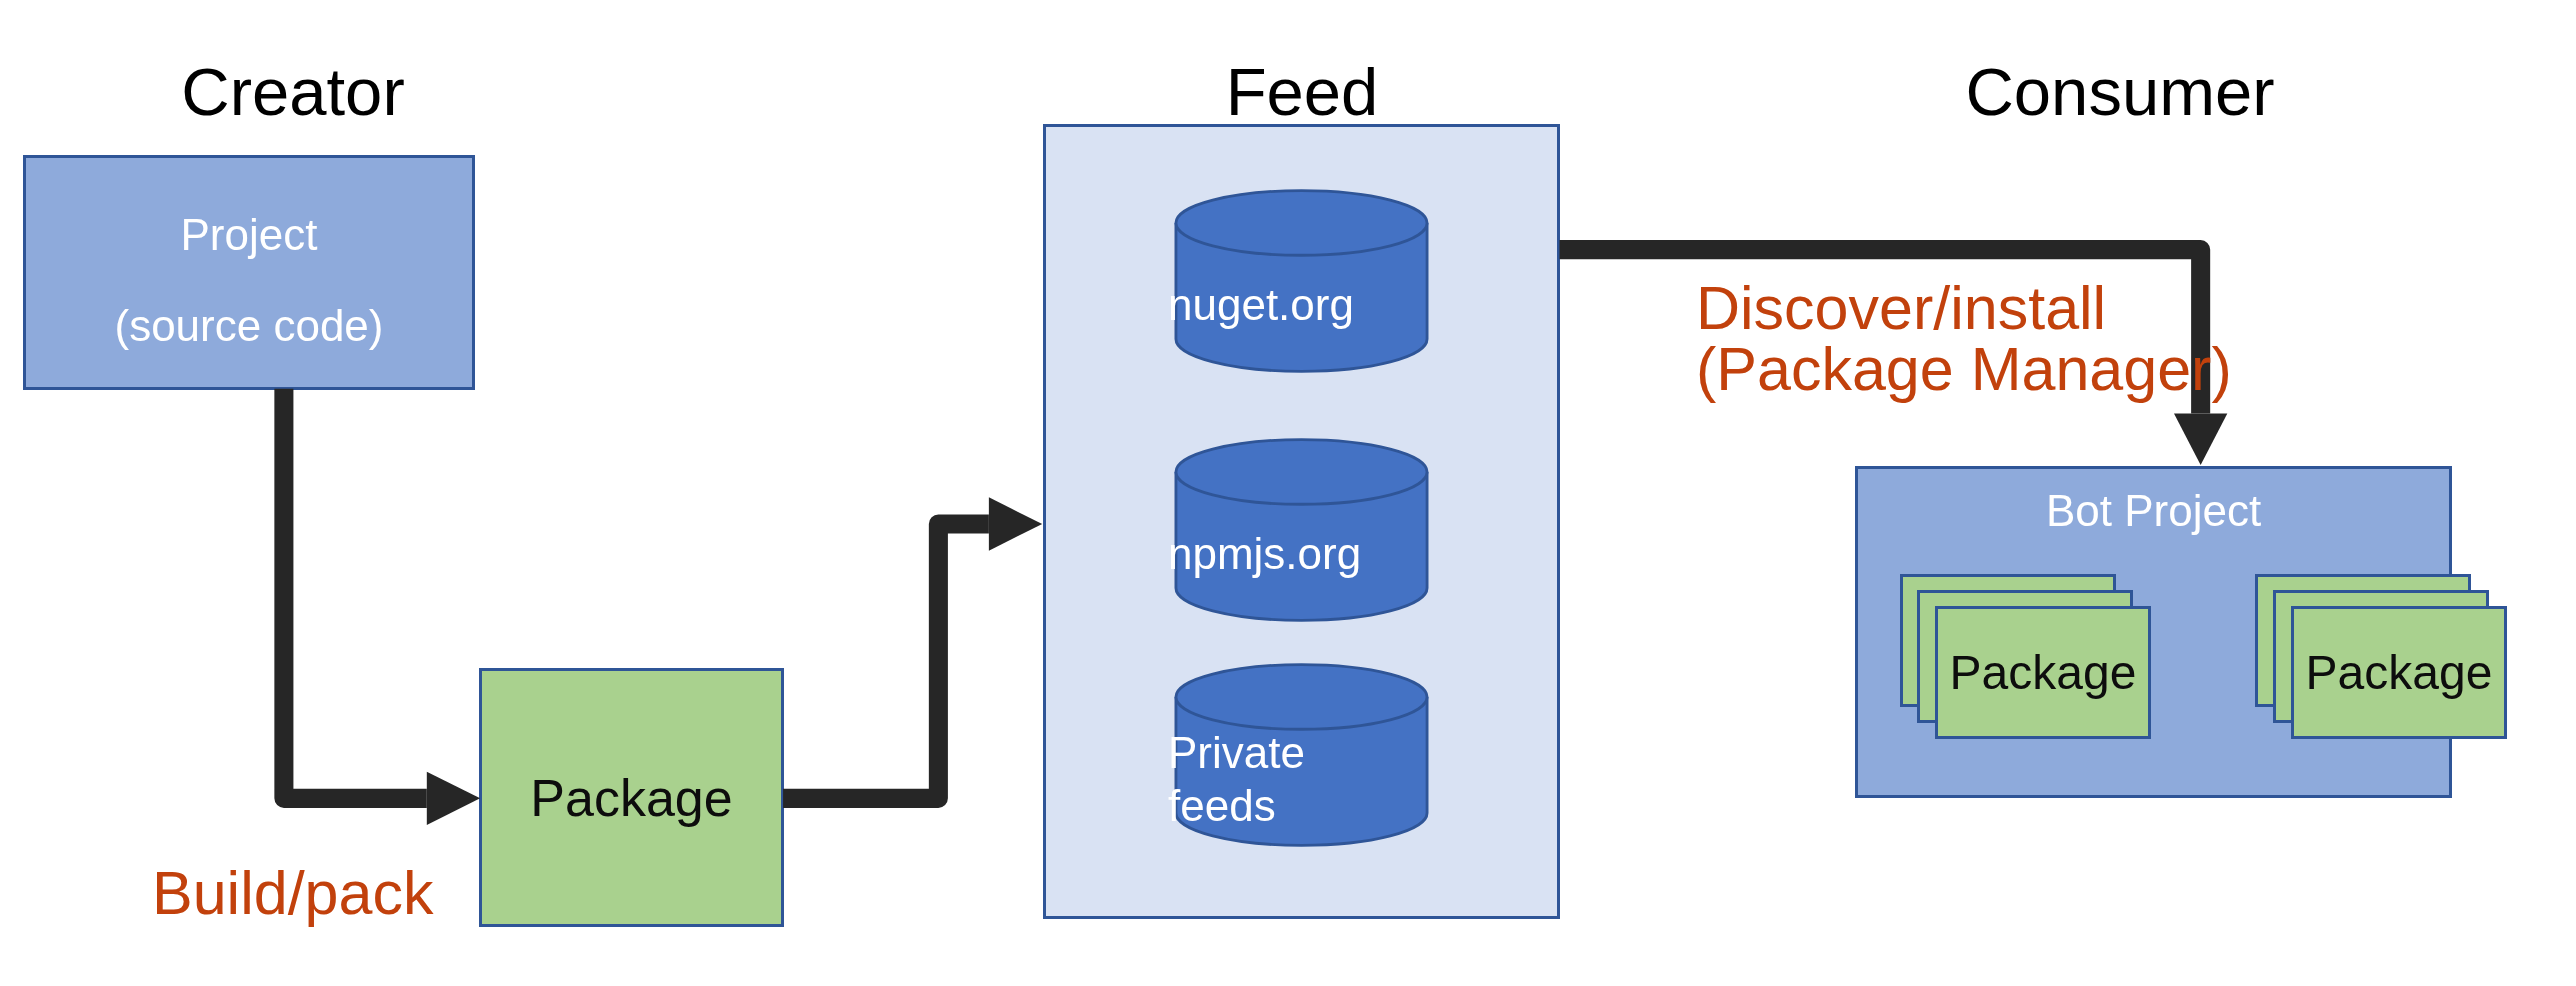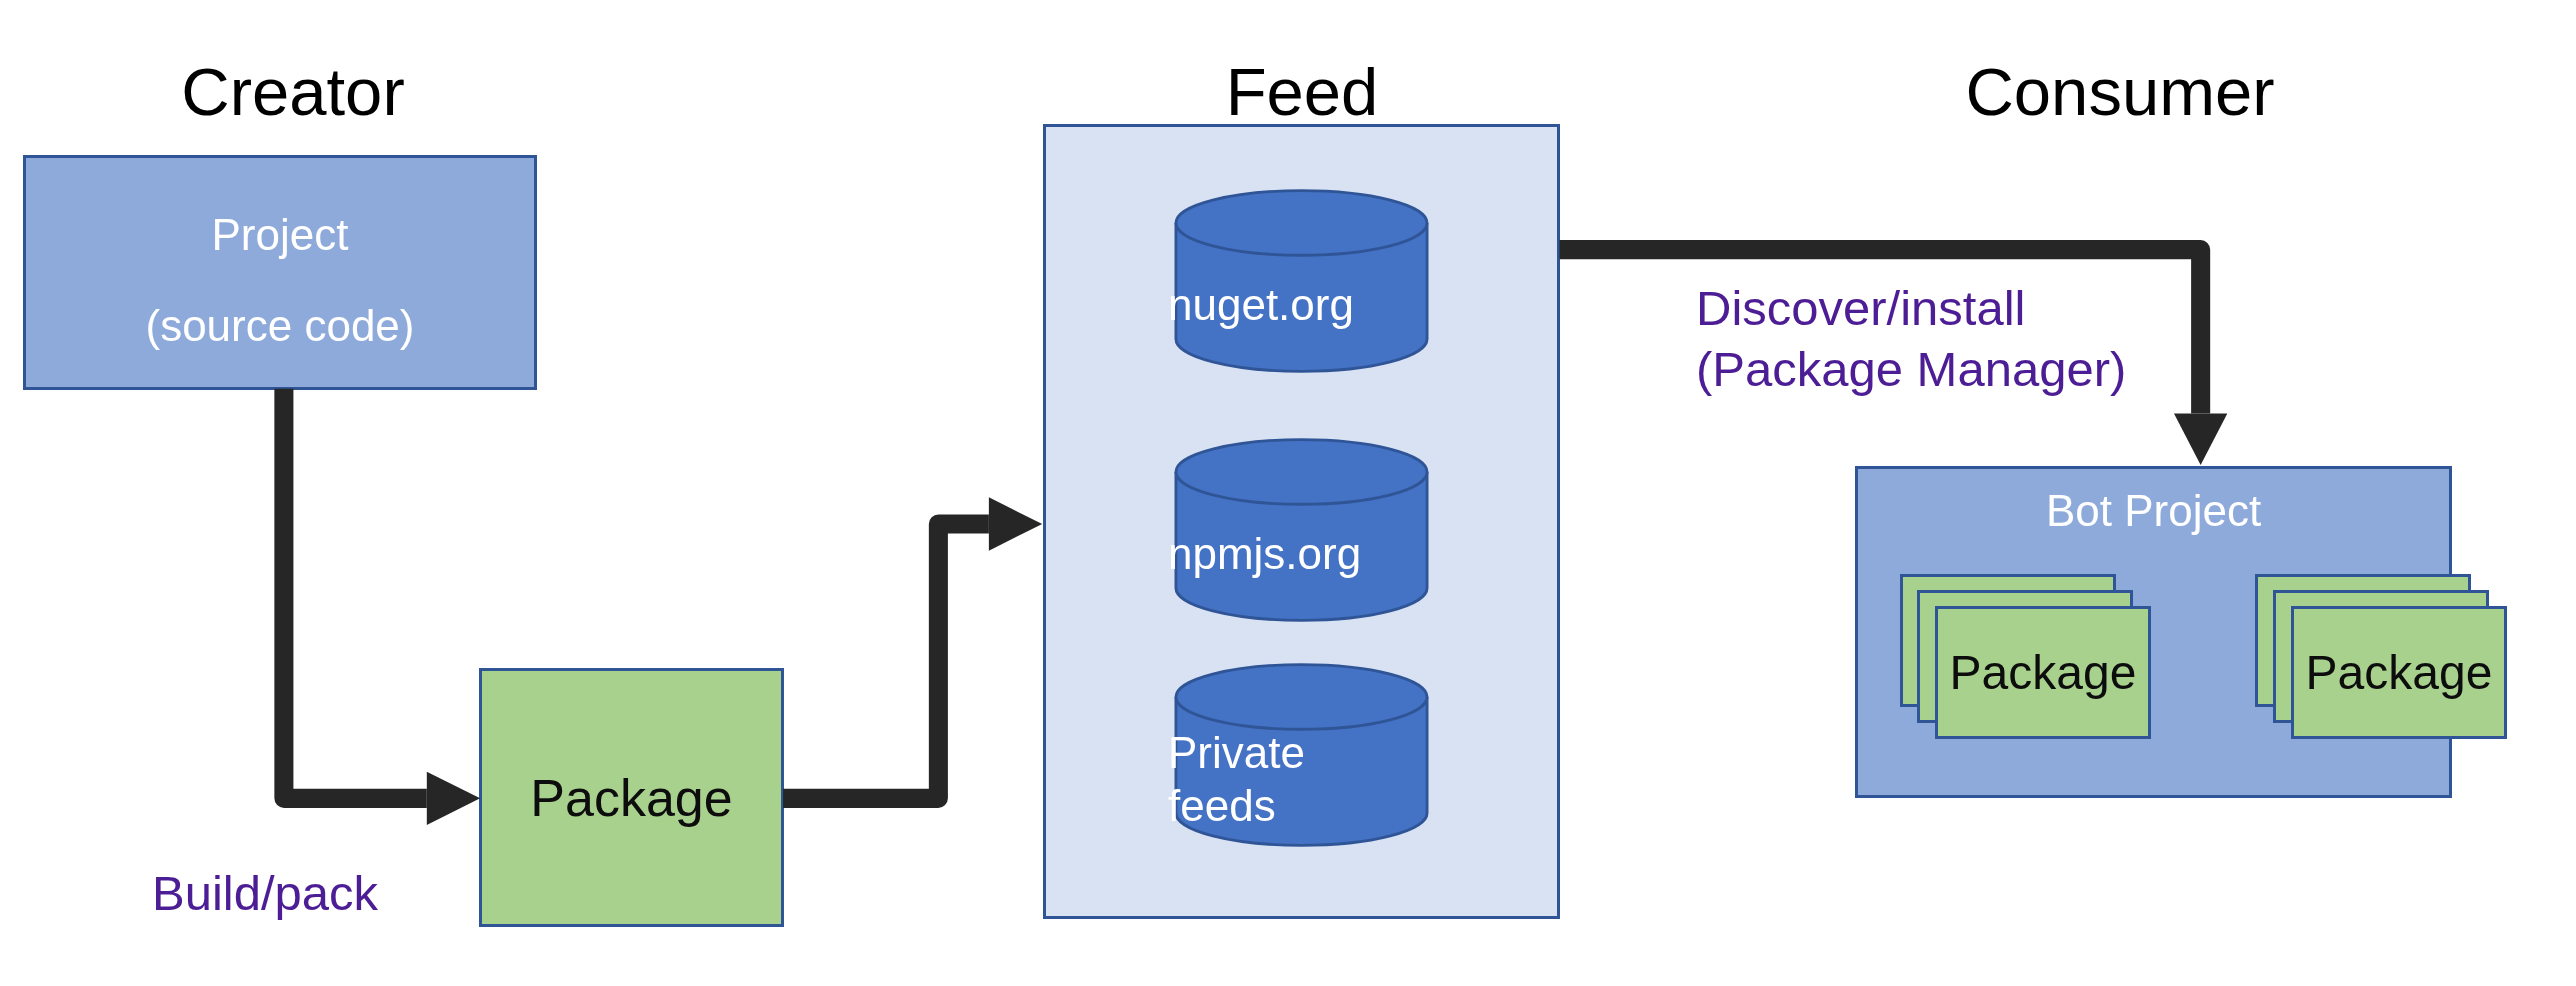--- a/index.html
+++ b/index.html
@@ -23,21 +23,21 @@
   }
   .box {
     position: absolute;
     box-sizing: border-box;
     border: 3.8px solid #2F5597;
   }
   .blue-box  { background: #8EAADB; }
   .green-box { background: #A9D18E; }
   .feed-box  { background: #D9E2F3; }
   .project-box {
-    left: 23px; top: 155px; width: 514px; height: 235px;
+    left: 23px; top: 155px; width: 452px; height: 235px;
     display: flex; flex-direction: column; align-items: center; justify-content: center;
     padding-top: 15.2px;
     color: #ffffff; font-size: 44px; line-height: 59px; text-align: center; gap: 32px;
   }
   .package-box {
     left: 479px; top: 668px; width: 305px; height: 259px;
     display: flex; align-items: center; justify-content: center;
     color: #0d0d0d; font-size: 52px;
   }
   .feed-container { left: 1043px; top: 124px; width: 517px; height: 795px; }
@@ -66,22 +66,22 @@
     box-sizing: border-box;
     background: #A9D18E;
     border: 3.8px solid #2F5597;
   }
   .card-front {
     display: flex; align-items: center; justify-content: center;
     color: #0d0d0d; font-size: 48px;
   }
   .flow-label {
     position: absolute;
-    color: #4c1d95;
-    font-size: 49px;
+    color: #c2410c;
+    font-size: 61px;
     line-height: 61px;
     white-space: nowrap;
   }
   .label-build    { left: 152px;  top: 863px; }
   .label-publish  { left: 783px;  top: 387px; }
   .label-discover { left: 1696px; top: 278px; }
   .arrow-layer { position: absolute; left: 0; top: 0; pointer-events: none; }
 </style>
 </head>
 <body>

